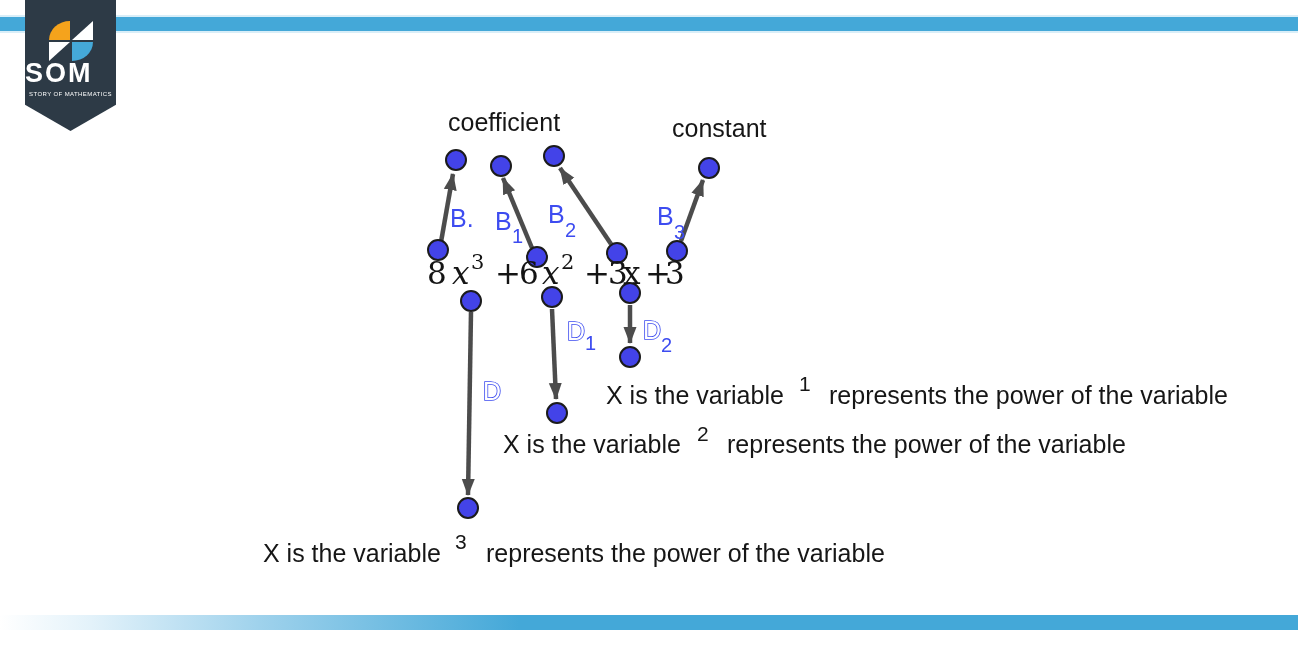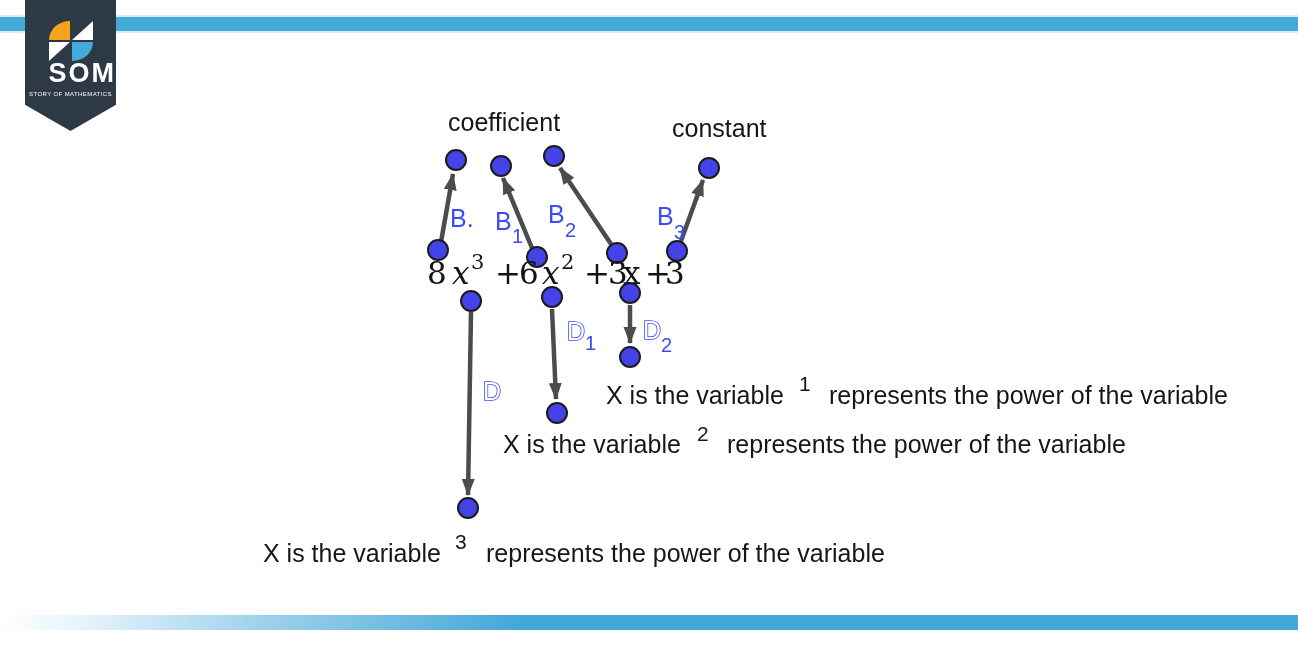--- a/index.html
+++ b/index.html
@@ -20,21 +20,21 @@
     position:absolute;left:25px;top:0;width:91px;height:131px;background:#2d3a46;
     clip-path:polygon(0 0,100% 0,100% 80%,50% 100%,0 80%);z-index:3;
   }
   .mark{position:absolute;left:23px;top:21px;width:46px;height:41px;}
   .mark .pc{position:absolute;width:21px;height:19px;}
   .m-orange{left:1px;top:0;background:#f5a31c;border-radius:100% 0 0 0;}
   .m-wtop{left:24px;top:0;background:#ffffff;clip-path:polygon(0 100%,100% 0,100% 100%);}
   .m-blue{left:24px;top:21px;background:#45a9d9;border-radius:0 0 100% 0;}
   .m-wbot{left:1px;top:21px;background:#ffffff;clip-path:polygon(0 0,100% 0,0 100%);}
   .som{
-    position:absolute;left:0;top:60px;width:100%;text-align:right;color:#ffffff;
+    position:absolute;left:0;top:60px;width:100%;text-align:left;color:#ffffff;
     font-weight:bold;font-size:27px;letter-spacing:2px;line-height:1;
   }
   .tagline{
     position:absolute;left:0;top:91px;width:100%;text-align:center;color:#ffffff;
     font-size:6px;letter-spacing:0.4px;line-height:1;white-space:nowrap;
   }
   svg.diagram{position:absolute;left:0;top:0;z-index:2;}
   .lbl{font-family:"Liberation Sans",sans-serif;font-size:25px;fill:#161616;}
   .sent{font-family:"Liberation Sans",sans-serif;font-size:25px;fill:#161616;}
   .sup{font-family:"Liberation Sans",sans-serif;font-size:21px;fill:#161616;}

